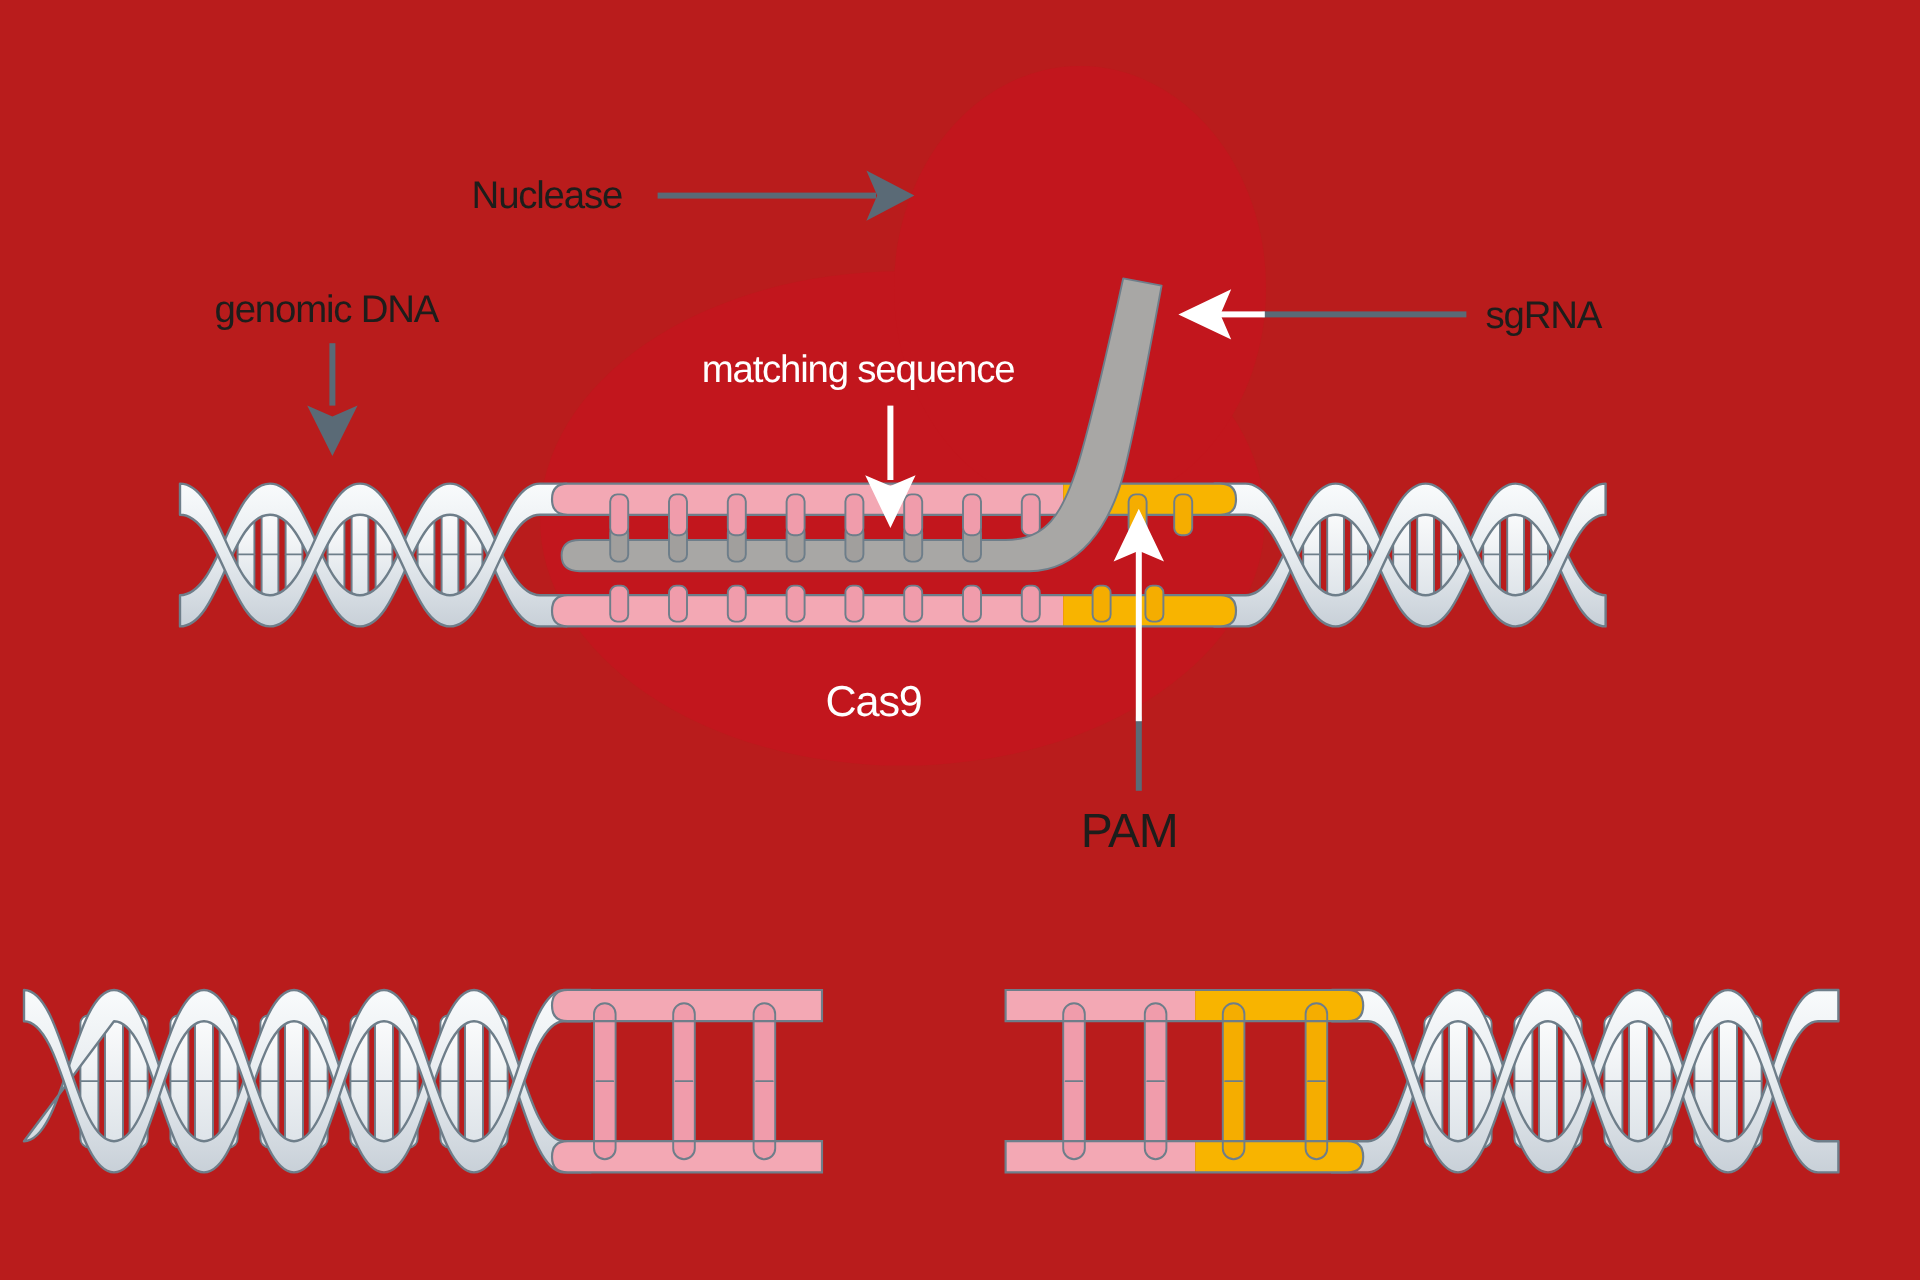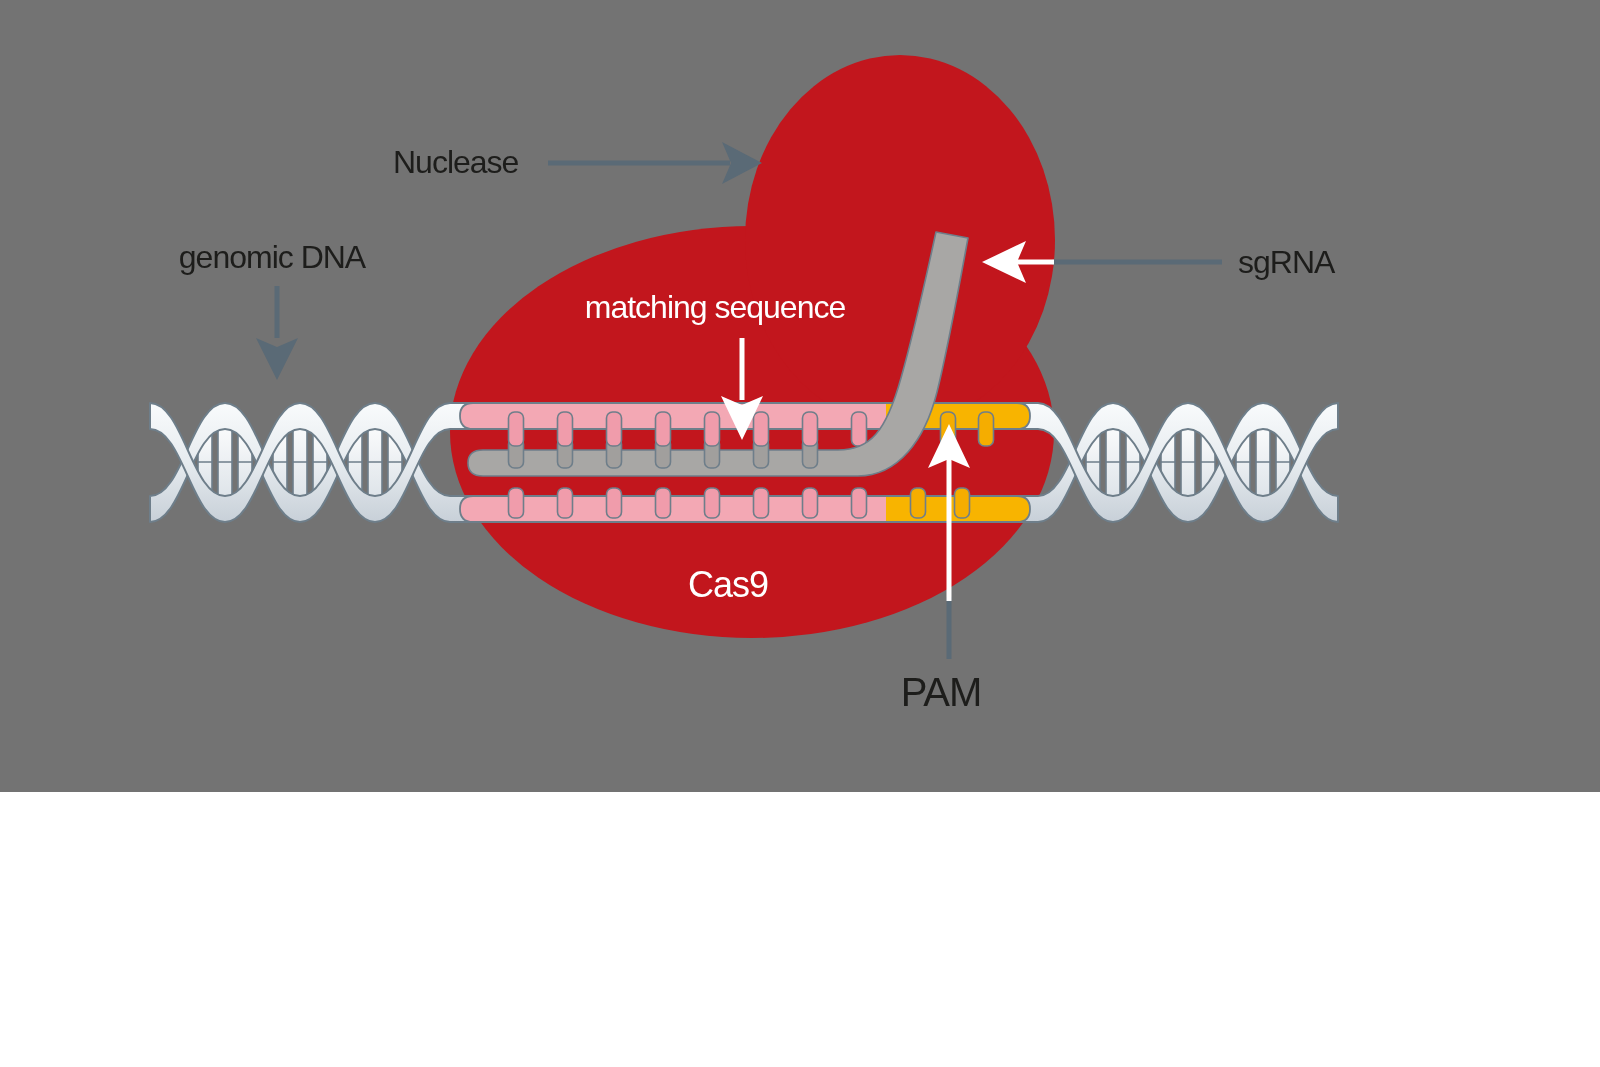--- a/index.html
+++ b/index.html
@@ -1,16 +1,16 @@
 <!DOCTYPE html>
 <html><head>
 <meta charset="utf-8">
 <style>
   html,body{margin:0;padding:0;background:#ffffff;}
-  .stage{position:relative;width:1600px;height:792px;background:#737373;overflow:hidden;}
+  .stage{position:relative;width:1600px;height:1067px;background:#b91c1c;overflow:hidden;}
   svg{display:block;}
   .txt{font-family:"Liberation Sans","DejaVu Sans",sans-serif;letter-spacing:-1px;}
   .t32{font-size:32px;}
   .t36{font-size:36px;}
   .t40{font-size:40px;}
   .sw2{stroke-width:2;stroke-linejoin:round;}
   .sw16{stroke-width:1.6;stroke-linejoin:round;}
   .bnd{stroke-width:1.8;fill:none;}
   .seamline{stroke-width:1.5;stroke-linecap:round;}
 </style>

